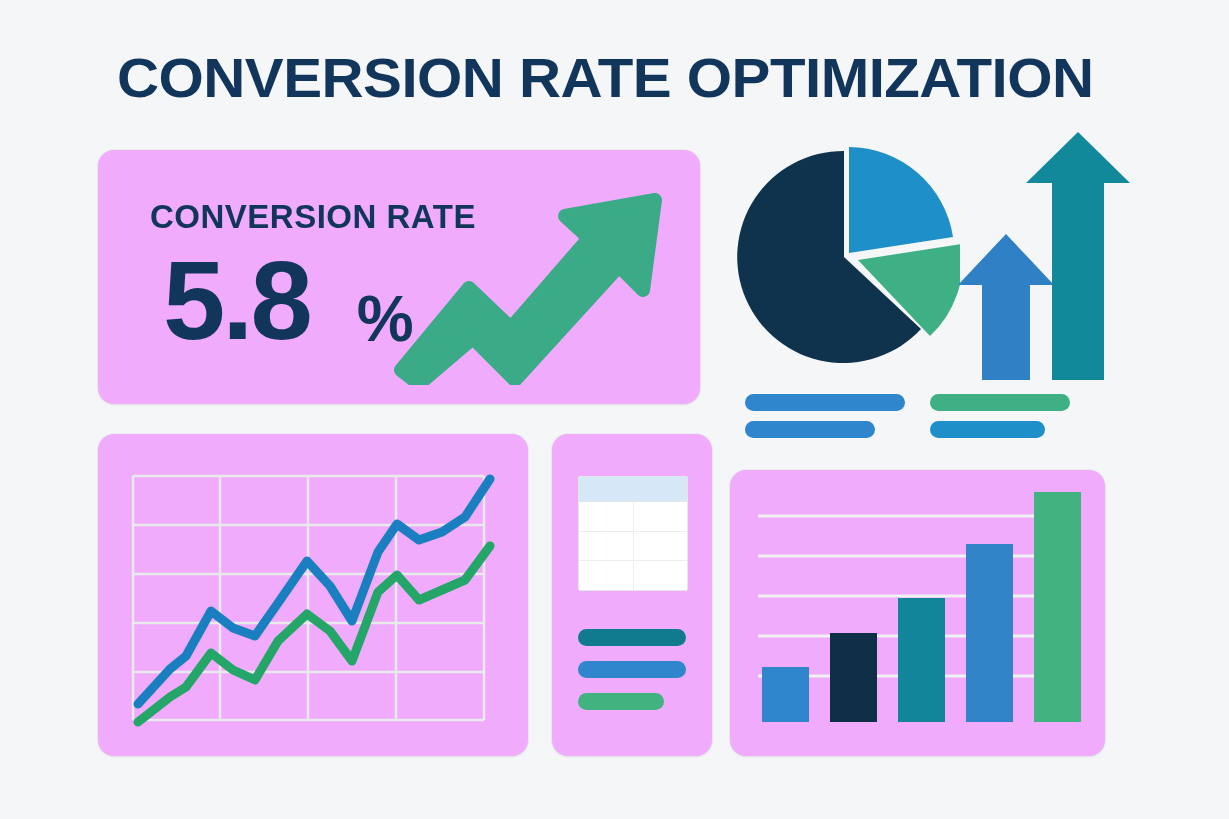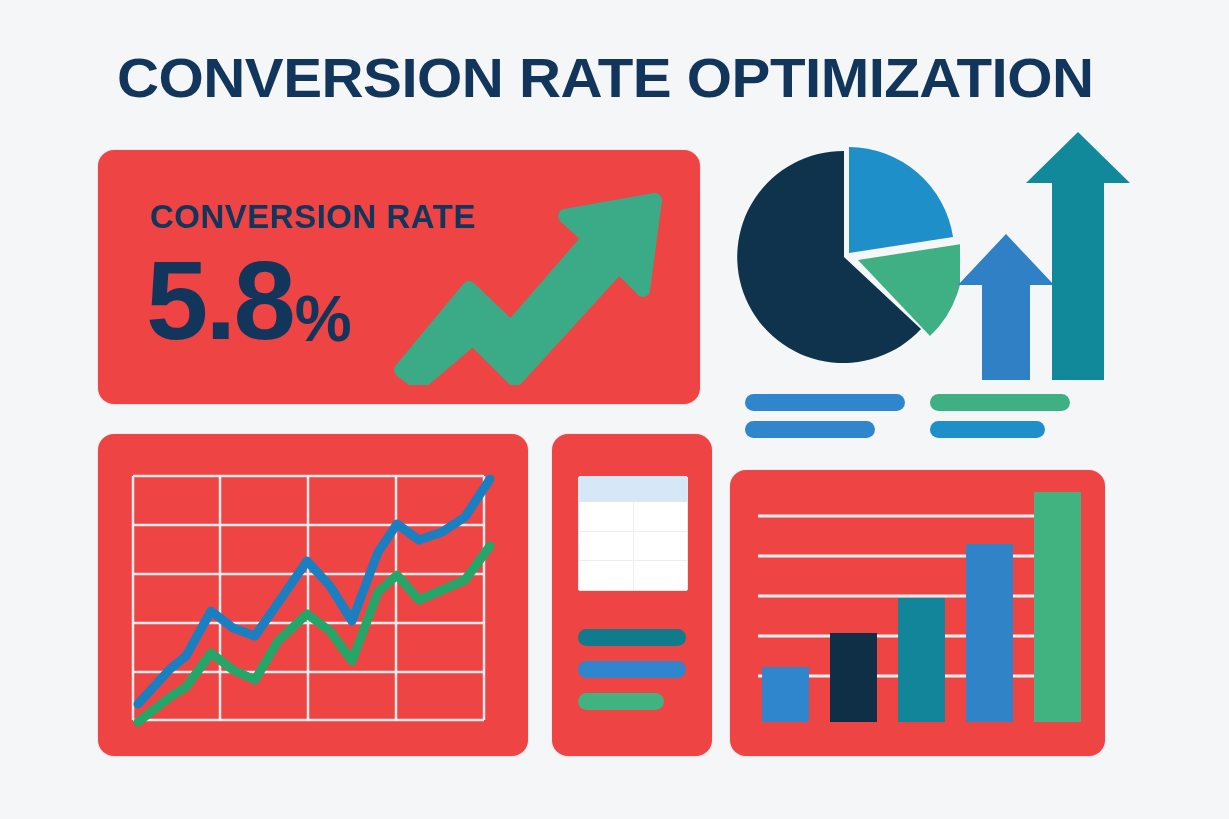--- a/index.html
+++ b/index.html
@@ -20,37 +20,37 @@
     letter-spacing:-0.5px;
     color:#12355b;
     white-space:nowrap;
     transform:scaleX(1.04);
     transform-origin:left center;
   }
 
   
   .card{
     position:absolute;
-    background:#ef4444;
+    background:#f0abfc;
     border-radius:16px;
     box-shadow:0 1px 3px rgba(17,40,70,.07), 0 0 0 1px rgba(20,40,70,.035);
   }
 
   
   #kpi-card{left:98px;top:150px;width:602px;height:254px;}
   .kpi-label{
     position:absolute;left:52px;top:48px;
     font-size:33px;font-weight:bold;letter-spacing:0.5px;
     color:#12355b;white-space:nowrap;
   }
   .kpi-value{
-    position:absolute;left:48px;top:95px;
+    position:absolute;left:65px;top:95px;
     color:#12355b;font-weight:bold;
     line-height:1;white-space:nowrap;
-    display:flex;align-items:flex-end;
+    display:flex;align-items:flex-end;gap:45px;
   }
   .kpi-num{font-size:112px;letter-spacing:-3px;}
   .kpi-pct{font-size:64px;margin-left:2px;position:relative;top:-6px;}
   .kpi-arrow{position:absolute;left:295px;top:30px;width:285px;height:205px;}
 
   
   #pie-svg{position:absolute;left:735px;top:145px;width:225px;height:230px;}
   #arrows-svg{position:absolute;left:950px;top:130px;width:185px;height:250px;}
 
   

